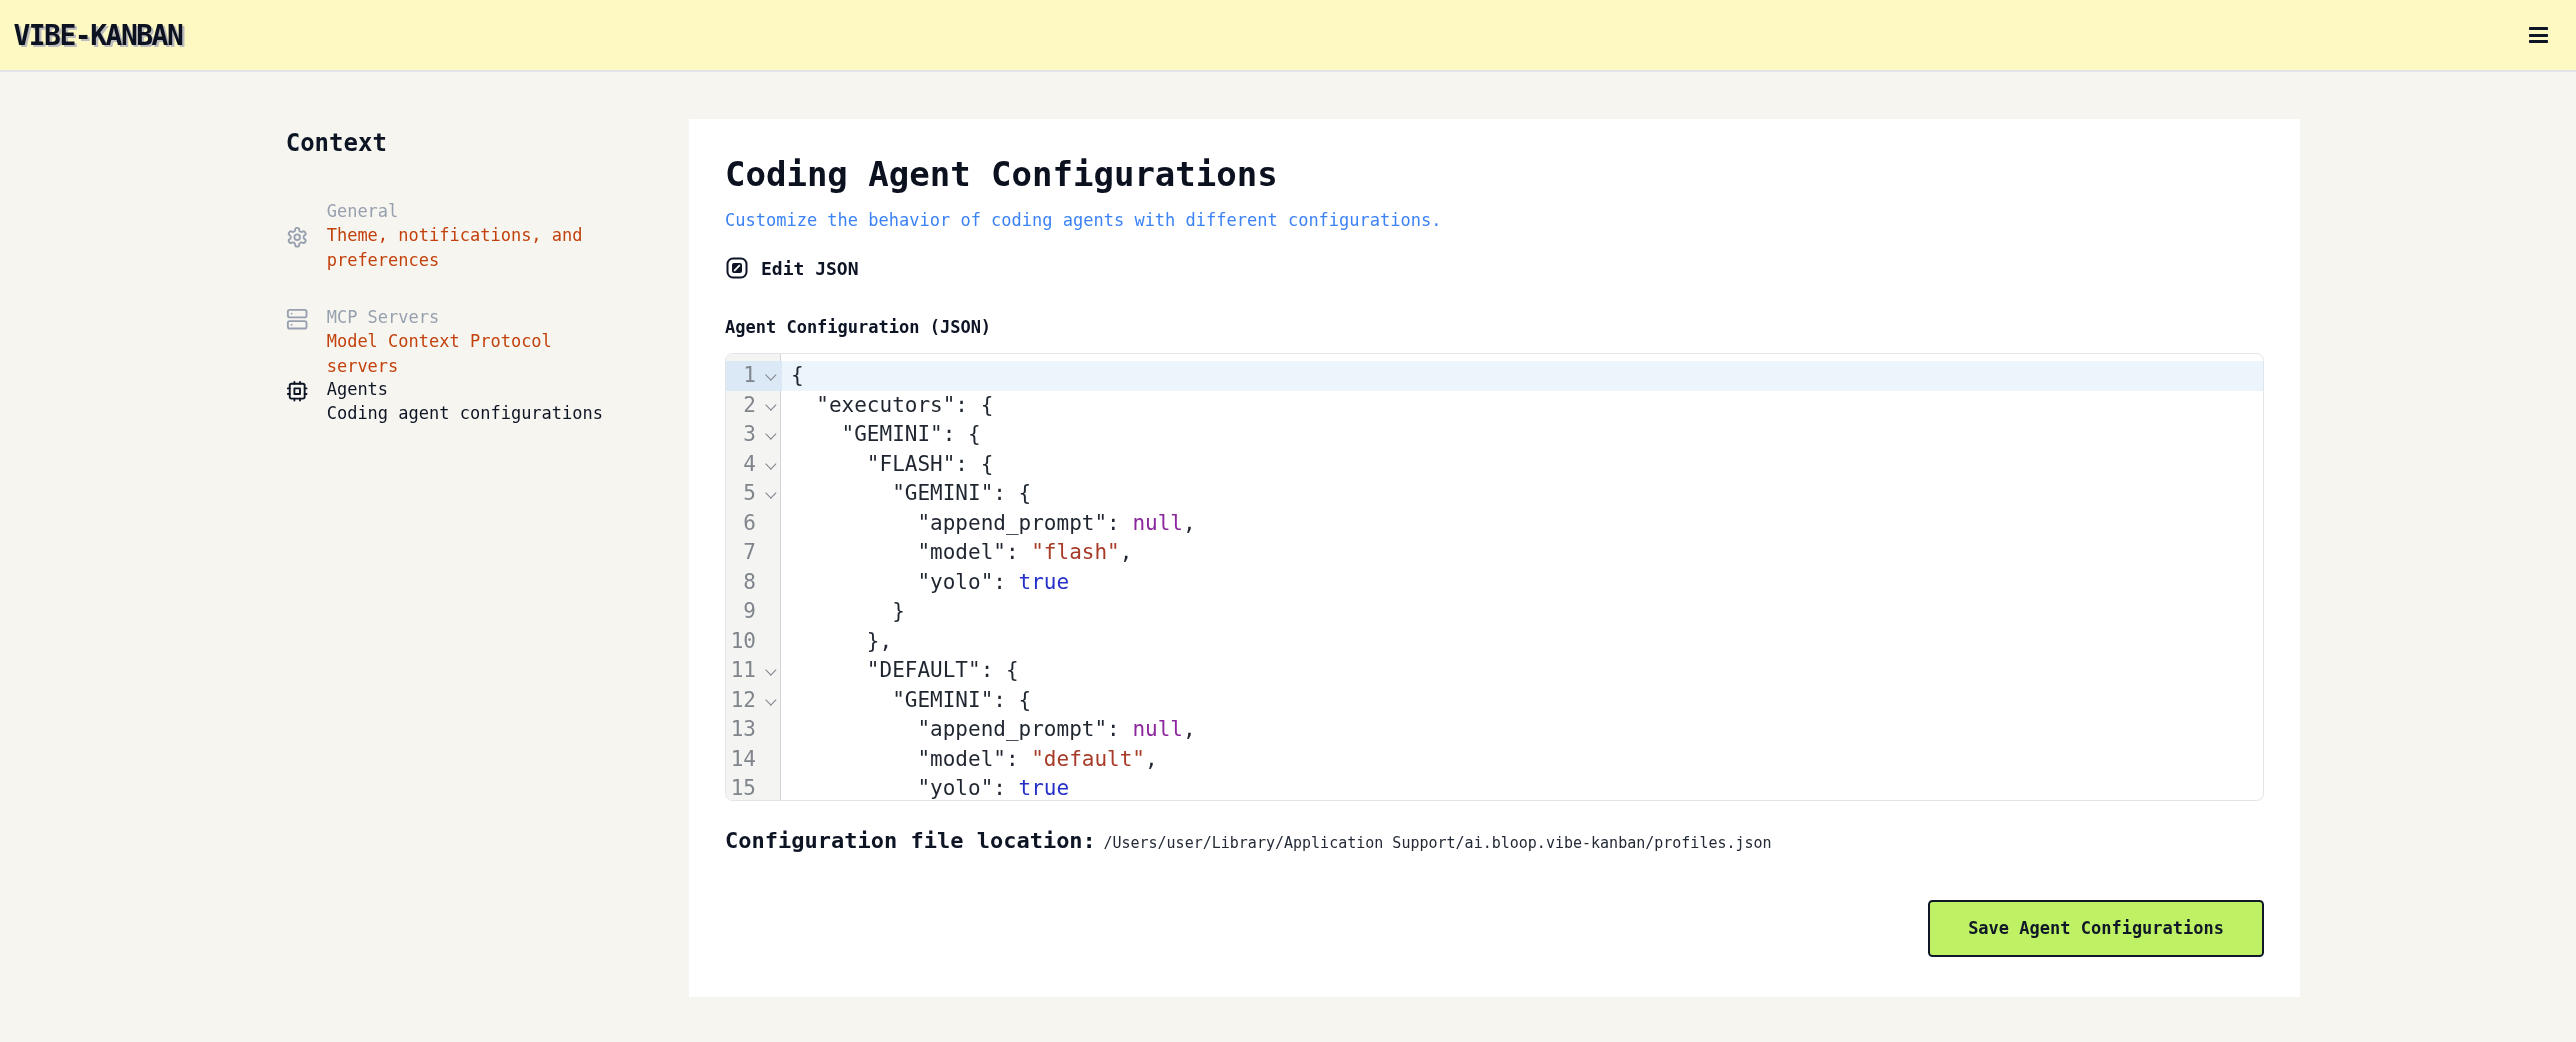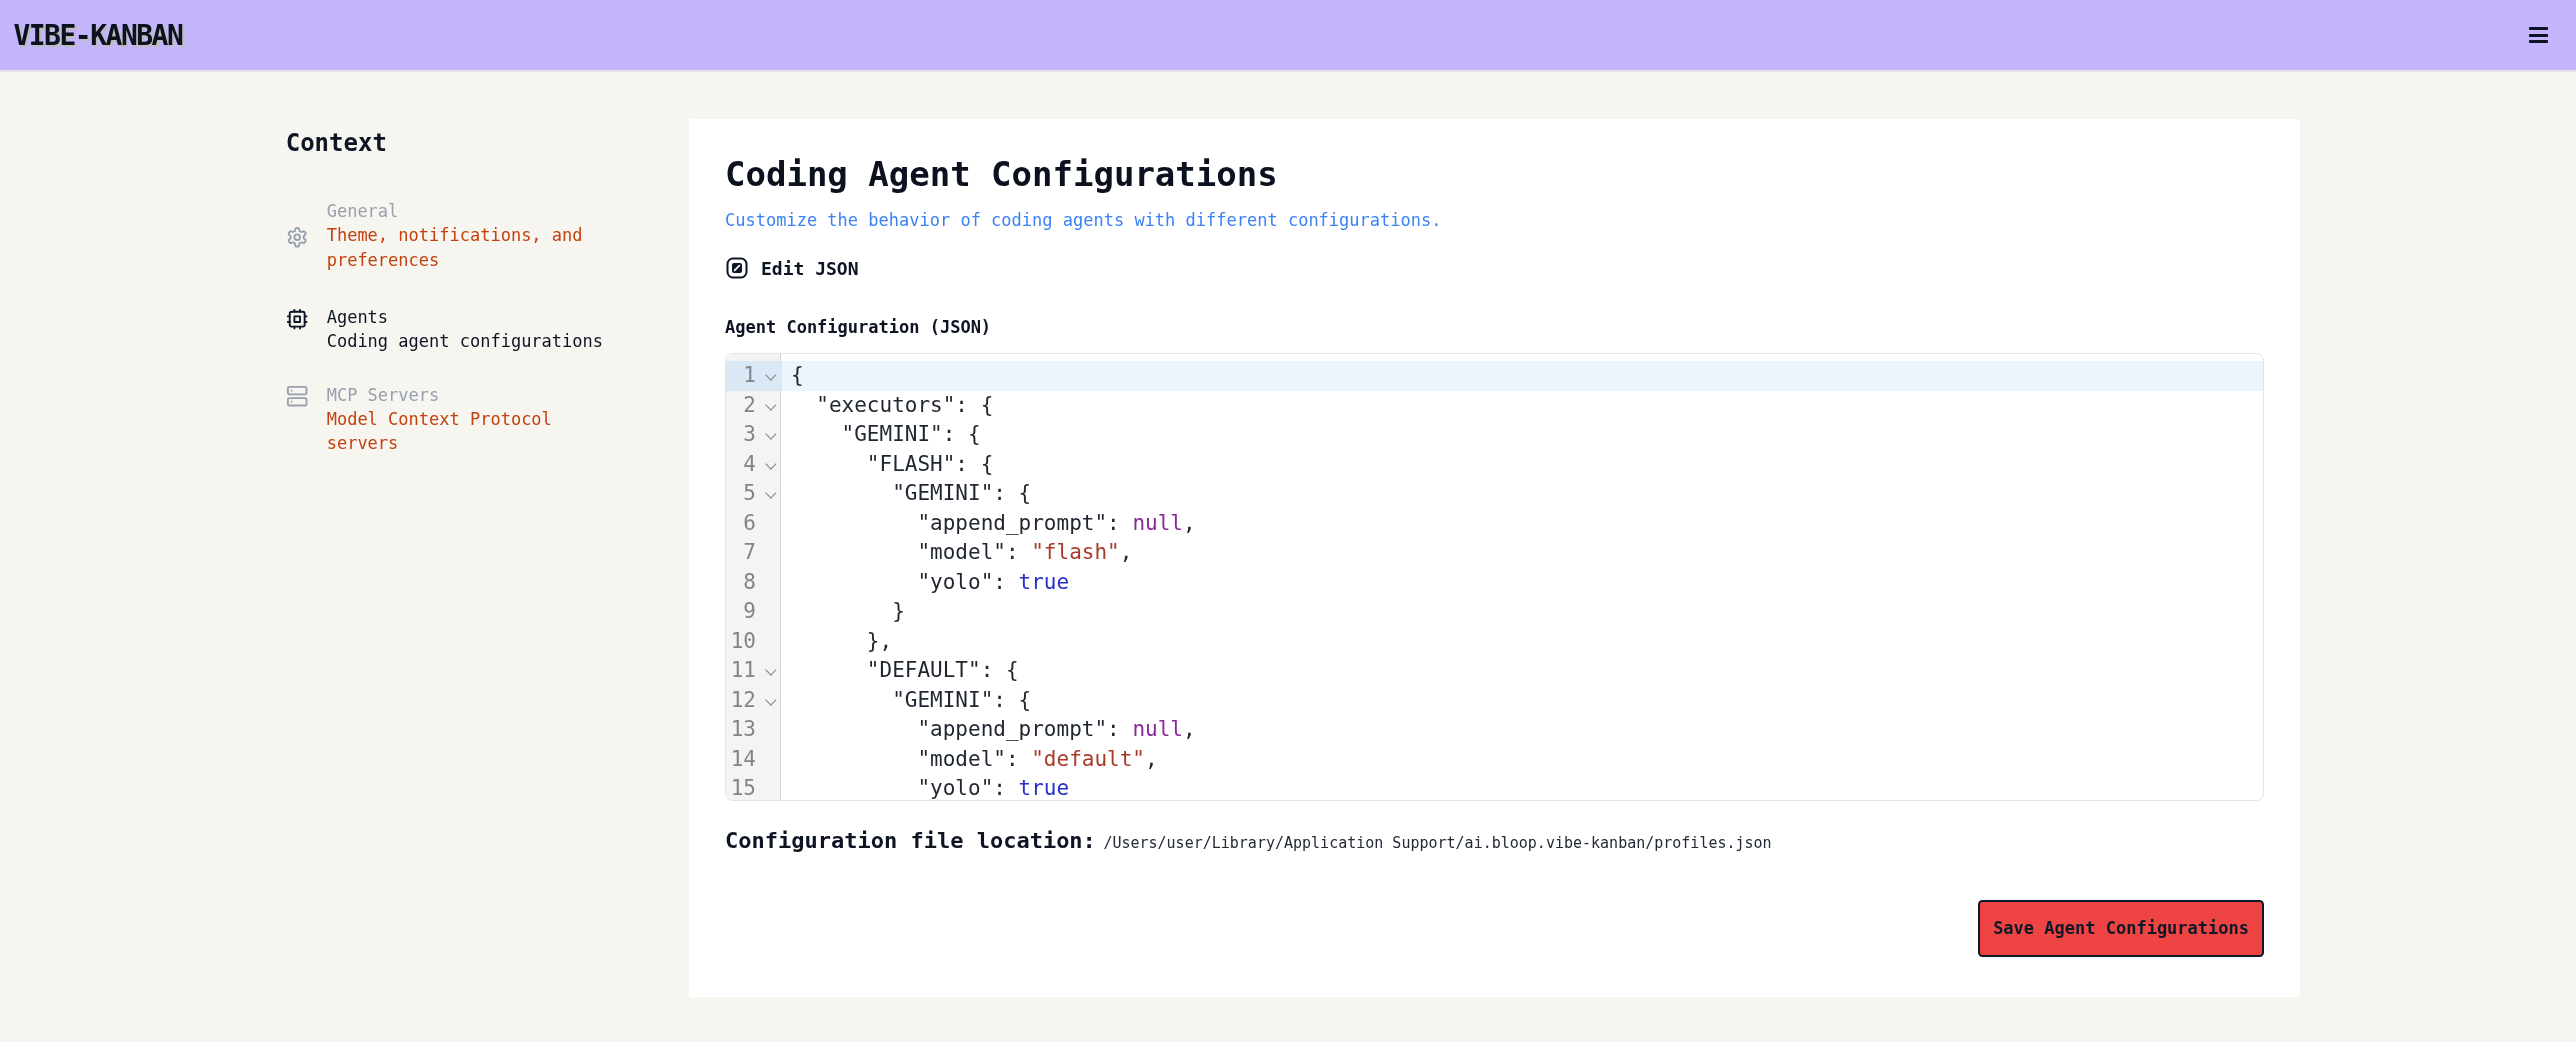--- a/index.html
+++ b/index.html
@@ -11,21 +11,21 @@
   }
 
   
   .header {
     height: 72px;
     border-bottom: 2.2px solid #e1e2eb;
     display: flex;
     align-items: center;
     justify-content: space-between;
     padding: 0 19.4px 0 13.4px;
-    background: #c4b5fd;
+    background: #fef9c3;
   }
   .logo {
     font-size: 28px;
     font-weight: bold;
     letter-spacing: -1.5px;
     color: #0c1220;
     text-shadow: 2.2px 2.2px 0 #bdbdbd;
     cursor: pointer;
   }
   .menu-btn {
@@ -111,22 +111,22 @@
   .tk-n { color: var(--null, #8b279c); }
   .tk-b { color: var(--boolean, #2430c8); }
 
   
   .file-loc { margin-top: 30px; font-size: 15px; line-height: 19.4px; color: #232a36; }
   .file-loc strong { font-size: 22px; font-weight: 600; color: #0d1424; margin-right: 7.5px; }
 
   .save-row { margin-top: 46px; display: flex; justify-content: flex-end; }
   .save-btn {
     height: 57px;
-    padding: 0 13px;
-    background: #ef4444;
+    padding: 0 38px;
+    background: #bef264;
     border: 2.2px solid #101828;
     border-radius: 4.5px;
     font-family: "DejaVu Sans Mono", "Liberation Mono", monospace;
     font-size: 17px;
     font-weight: 600;
     color: #101828;
     cursor: pointer;
   }
 </style>
 </head>
@@ -150,20 +150,35 @@
       <div class="nav-item muted mb-lg">
         <span class="nav-icon">
           <svg viewBox="0 0 24 24" fill="none" stroke="currentColor" stroke-width="2" stroke-linecap="round" stroke-linejoin="round">
             <path d="M12.22 2h-.44a2 2 0 0 0-2 2v.18a2 2 0 0 1-1 1.73l-.43.25a2 2 0 0 1-2 0l-.15-.08a2 2 0 0 0-2.73.73l-.22.38a2 2 0 0 0 .73 2.73l.15.1a2 2 0 0 1 1 1.72v.51a2 2 0 0 1-1 1.74l-.15.09a2 2 0 0 0-.73 2.73l.22.38a2 2 0 0 0 2.73.73l.15-.08a2 2 0 0 1 2 0l.43.25a2 2 0 0 1 1 1.73V20a2 2 0 0 0 2 2h.44a2 2 0 0 0 2-2v-.18a2 2 0 0 1 1-1.73l.43-.25a2 2 0 0 1 2 0l.15.08a2 2 0 0 0 2.73-.73l.22-.39a2 2 0 0 0-.73-2.73l-.15-.08a2 2 0 0 1-1-1.74v-.5a2 2 0 0 1 1-1.74l.15-.09a2 2 0 0 0 .73-2.73l-.22-.38a2 2 0 0 0-2.73-.73l-.15.08a2 2 0 0 1-2 0l-.43-.25a2 2 0 0 1-1-1.73V4a2 2 0 0 0-2-2z"></path>
             <circle cx="12" cy="12" r="3"></circle>
           </svg>
         </span>
         <div class="nav-text">
           <div class="nav-label">General</div>
           <div class="nav-desc">Theme, notifications, and preferences</div>
+        </div>
+      </div>
+
+      <div class="nav-item muted">
+        <span class="nav-icon">
+          <svg viewBox="0 0 24 24" fill="none" stroke="currentColor" stroke-width="2" stroke-linecap="round" stroke-linejoin="round">
+            <rect x="2" y="2" width="20" height="8" rx="2" ry="2"></rect>
+            <rect x="2" y="14" width="20" height="8" rx="2" ry="2"></rect>
+            <line x1="6" y1="6" x2="6.01" y2="6"></line>
+            <line x1="6" y1="18" x2="6.01" y2="18"></line>
+          </svg>
+        </span>
+        <div class="nav-text">
+          <div class="nav-label">MCP Servers</div>
+          <div class="nav-desc">Model Context Protocol servers</div>
         </div>
       </div>
 
       <div class="nav-item active mb-md">
         <span class="nav-icon">
           <svg viewBox="0 0 24 24" fill="none" stroke="currentColor" stroke-width="2" stroke-linecap="round" stroke-linejoin="round">
             <rect x="4" y="4" width="16" height="16" rx="2"></rect>
             <rect x="9" y="9" width="6" height="6"></rect>
             <path d="M15 2v2"></path>
               <path d="M15 20v2"></path>
@@ -174,35 +189,20 @@
               <path d="M9 2v2"></path>
               <path d="M9 20v2"></path>
           </svg>
         </span>
         <div class="nav-text">
           <div class="nav-label">Agents</div>
           <div class="nav-desc">Coding agent configurations</div>
         </div>
       </div>
 
-      <div class="nav-item muted">
-        <span class="nav-icon">
-          <svg viewBox="0 0 24 24" fill="none" stroke="currentColor" stroke-width="2" stroke-linecap="round" stroke-linejoin="round">
-            <rect x="2" y="2" width="20" height="8" rx="2" ry="2"></rect>
-            <rect x="2" y="14" width="20" height="8" rx="2" ry="2"></rect>
-            <line x1="6" y1="6" x2="6.01" y2="6"></line>
-            <line x1="6" y1="18" x2="6.01" y2="18"></line>
-          </svg>
-        </span>
-        <div class="nav-text">
-          <div class="nav-label">MCP Servers</div>
-          <div class="nav-desc">Model Context Protocol servers</div>
-        </div>
-      </div>
-
     </div>
   </aside>
 
   <main class="card">
     <h1>Coding Agent Configurations</h1>
     <p class="subtitle">Customize the behavior of coding agents with different configurations.</p>
 
     <div class="edit-row">
       <svg width="24" height="24" viewBox="0 0 24 24" fill="none" stroke="#0d1424" stroke-width="2">
         <rect x="2.5" y="2.5" width="19" height="19" rx="5.5"></rect>

